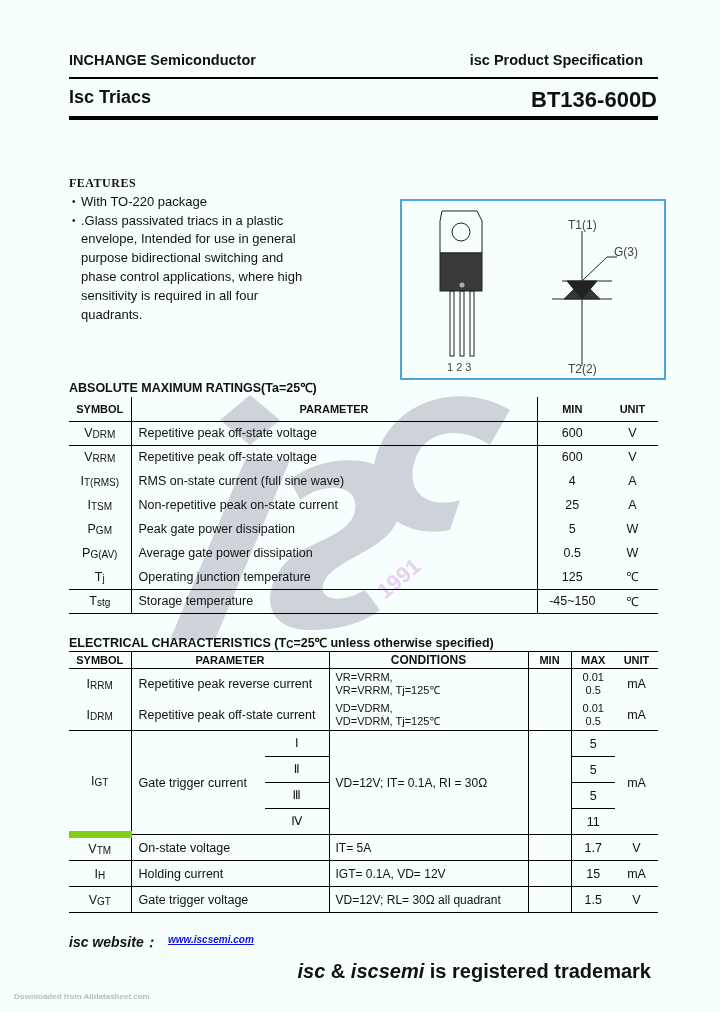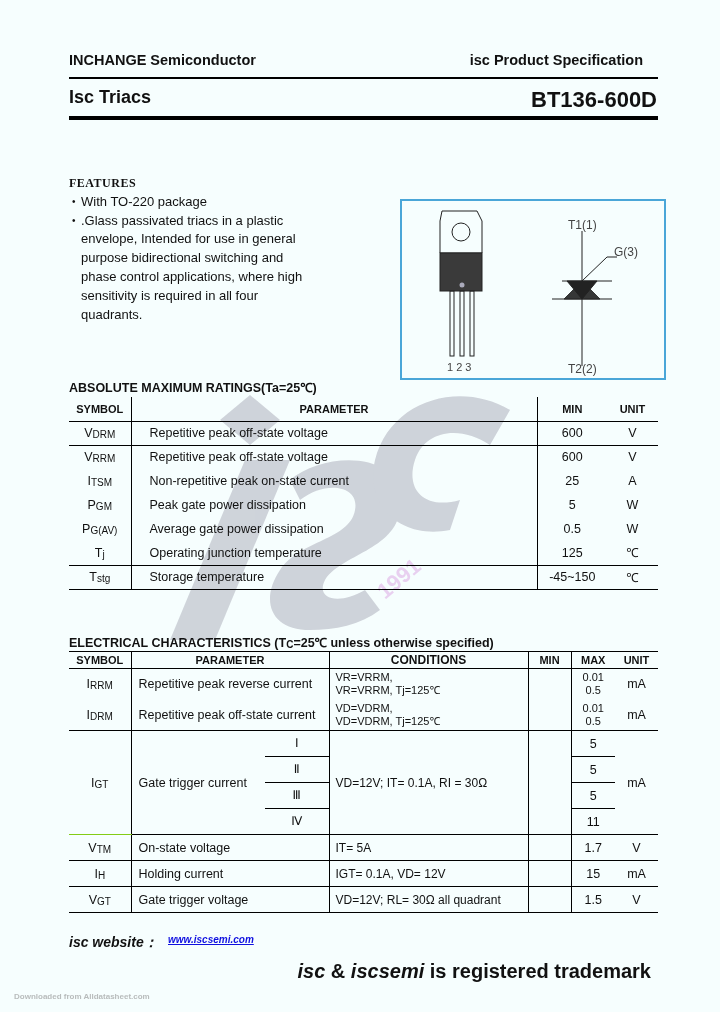--- a/index.html
+++ b/index.html
@@ -32,21 +32,21 @@
 
   .sec-title { font-size: 12.5px; font-weight: bold; }
   table { border-collapse: collapse; position: absolute; font-size: 12.5px; }
   td, th { padding: 0; }
   th { font-size: 11px; font-weight: bold; }
   .sub { font-size: 10px; vertical-align: -1px; }
 
   .amr { left: 69px; top: 397px; width: 589px; }
   .amr th, .amr td { height: 24px; }
   .amr .c-sym { width: 62px; text-align: center; border-right: 1px solid #000; }
-  .amr .c-par { width: 406px; padding-left: 18px; border-right: 1px solid #000; }
+  .amr .c-par { width: 406px; padding-left: 7px; border-right: 1px solid #000; }
   .amr th.c-par { text-align: center; padding-left: 0; }
   .amr .c-min { width: 70px; text-align: center; }
   .amr .c-unit { width: 51px; text-align: center; }
   .amr tr.bb td, .amr tr.bb th { border-bottom: 1px solid #000; }
 
   .ec { left: 69px; top: 651px; width: 589px; }
   .ec th { height: 17px; border-bottom: 1px solid #000; border-top: 1px solid #000; }
   .ec td { vertical-align: middle; }
   .ec .c-sym { width: 62px; text-align: center; border-right: 1px solid #000; }
   .ec .c-par { width: 134px; padding-left: 7px; }
@@ -136,20 +136,26 @@
     <td class="c-min">600</td>
     <td class="c-unit">V</td>
   </tr>
   <tr>
     <td class="c-sym"><span>V</span><span class="sub">RRM</span></td>
     <td class="c-par">Repetitive peak off-state voltage</td>
     <td class="c-min">600</td>
     <td class="c-unit">V</td>
   </tr>
   <tr>
+    <td class="c-sym"><span>I</span><span class="sub">T(RMS)</span></td>
+    <td class="c-par">RMS on-state current (full sine wave)</td>
+    <td class="c-min">4</td>
+    <td class="c-unit">A</td>
+  </tr>
+  <tr>
     <td class="c-sym"><span>I</span><span class="sub">TSM</span></td>
     <td class="c-par">Non-repetitive peak on-state current</td>
     <td class="c-min">25</td>
     <td class="c-unit">A</td>
   </tr>
   <tr>
     <td class="c-sym"><span>P</span><span class="sub">GM</span></td>
     <td class="c-par">Peak gate power dissipation</td>
     <td class="c-min">5</td>
     <td class="c-unit">W</td>
@@ -208,21 +214,21 @@
           <div>VD=VDRM, Tj=125℃</div>
         </td>
     <td class="c-min"></td>
     <td class="c-max small">
           <div>0.01</div>
           <div>0.5</div>
         </td>
     <td class="c-unit">mA</td>
   </tr>
   <tr style="height:26px;">
-    <td class="c-sym" rowspan="4" style="border-bottom:1px solid #84cc16;"><span>I</span><span class="sub">GT</span></td>
+    <td class="c-sym" rowspan="4" style="border-bottom:7px solid #84cc16;"><span>I</span><span class="sub">GT</span></td>
     <td class="c-par" rowspan="4" style="border-bottom:1px solid #000;">Gate trigger current</td>
     <td class="c-q qline">Ⅰ</td>
     <td class="c-cond" rowspan="4" style="border-bottom:1px solid #000;">VD=12V; IT= 0.1A, RI = 30Ω</td>
     <td class="c-min" rowspan="4" style="border-bottom:1px solid #000;"></td>
     <td class="c-max qline">5</td>
     <td class="c-unit" rowspan="4" style="border-bottom:1px solid #000;">mA</td>
   </tr>
   <tr style="height:26px;">
     <td class="c-q qline">Ⅱ</td>
     <td class="c-max qline">5</td>

